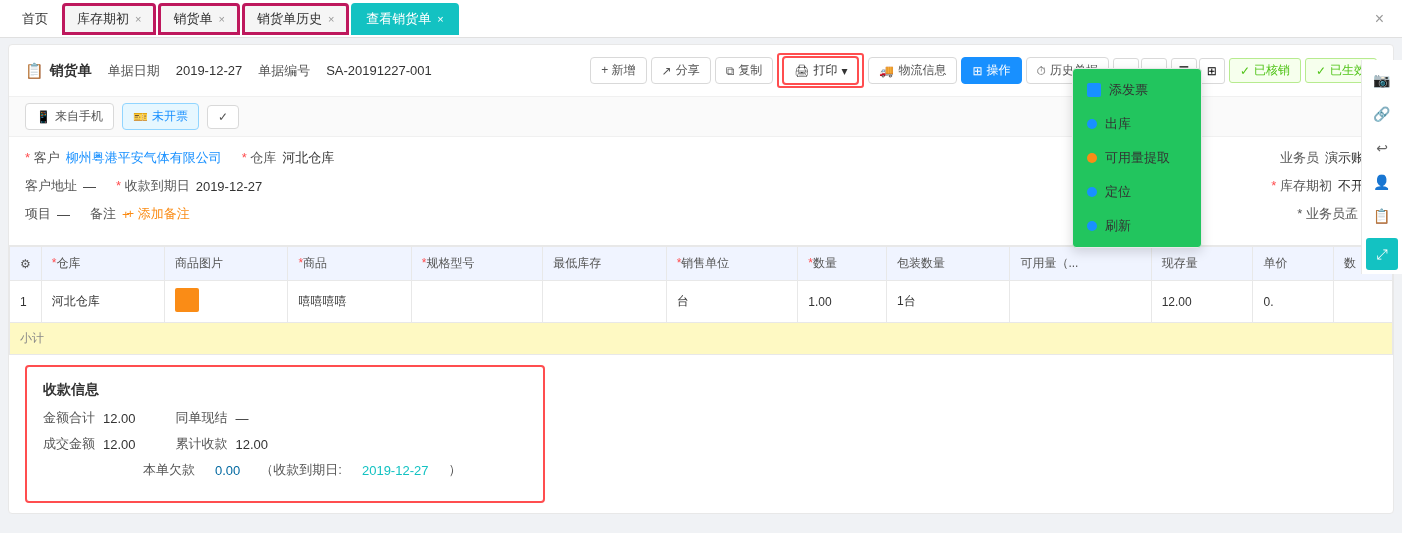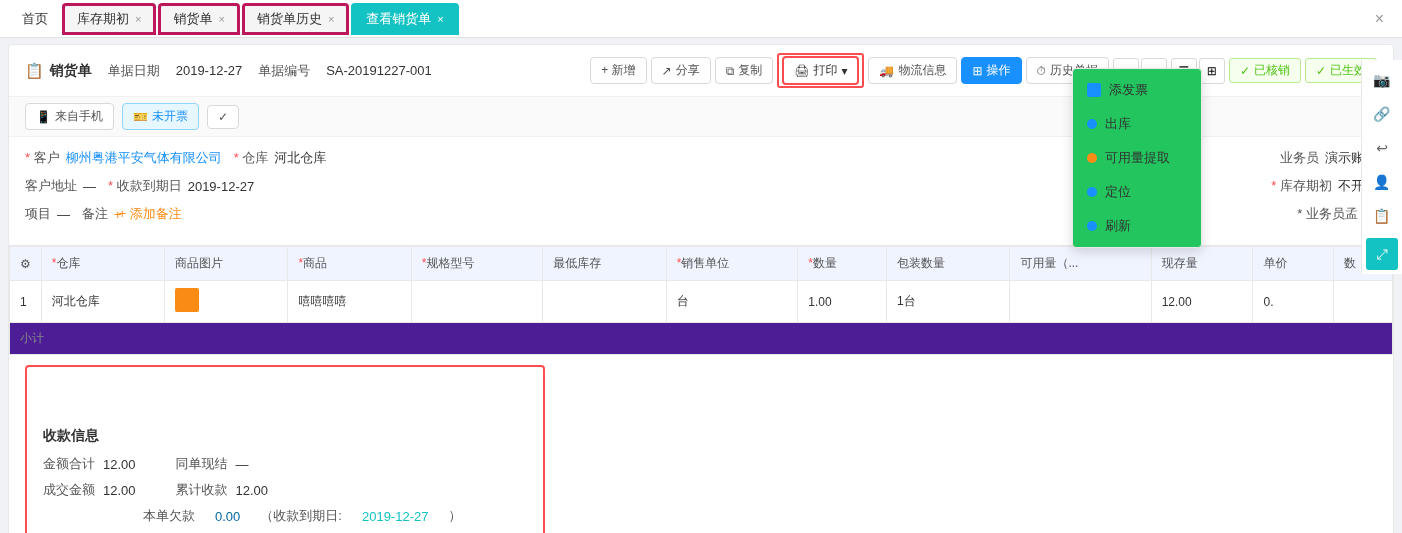--- a/index.html
+++ b/index.html
@@ -57,42 +57,42 @@
     }
     .toolbar-btn {
       display: inline-flex; align-items: center; gap: 4px; padding: 4px 10px;
       border: 1px solid #d9d9d9; border-radius: 4px; cursor: pointer; background: #fff;
       font-size: 12px; color: #555;
     }
     .toolbar-btn.active { background: #e6f7ff; border-color: #91d5ff; color: #1890ff; }
 
     
     .form-section { padding: 12px 16px; }
-    .form-row { display: flex; align-items: center; gap: 12px; margin-bottom: 10px; flex-wrap: wrap; }
+    .form-row { display: flex; align-items: center; gap: 20px; margin-bottom: 10px; flex-wrap: wrap; }
     .form-field { display: flex; align-items: center; gap: 6px; }
     .form-label { color: #555; font-size: 13px; white-space: nowrap; }
     .form-label.required::before { content: "* "; color: #ff4d4f; }
     .form-value { color: #333; font-size: 13px; }
     .form-value.link { color: #1890ff; }
     .add-note { color: #fa8c16; cursor: pointer; display: flex; align-items: center; gap: 3px; }
 
     
     .table-wrapper { overflow-x: auto; border-top: 1px solid #e8e8e8; }
     table { width: 100%; border-collapse: collapse; font-size: 12px; }
     thead tr { background: #f0f4ff; }
     th { padding: 8px 10px; text-align: left; border: 1px solid #e8e8e8; color: #555; font-weight: 500; white-space: nowrap; }
     td { padding: 7px 10px; border: 1px solid #e8e8e8; color: #333; white-space: nowrap; }
-    tr.subtotal td { background: #4c1d95; color: #888; }
+    tr.subtotal td { background: #fef9c3; color: #888; }
 
     
     .payment-section {
       margin: 10px 16px; padding: 14px 16px; border: 2px solid #ff4d4f;
       border-radius: 4px; background: #fff; max-width: 520px;
     }
-    .payment-title { font-weight: 600; font-size: 14px; margin-bottom: 10px; margin-top: 46px; }
+    .payment-title { font-weight: 600; font-size: 14px; margin-bottom: 10px; }
     .payment-row { display: flex; gap: 40px; margin-bottom: 8px; }
     .payment-item { display: flex; gap: 8px; align-items: center; text-align: right; }
     .payment-label { color: #555; font-size: 13px; }
     .payment-value { color: #333; font-size: 13px; }
     .payment-value.red { color: #0369a1; }
     .payment-value.date { color: #13c2c2; }
 
     
     .dropdown-menu {
       position: absolute; top: 68px; right: 200px; background: #22c55e;

